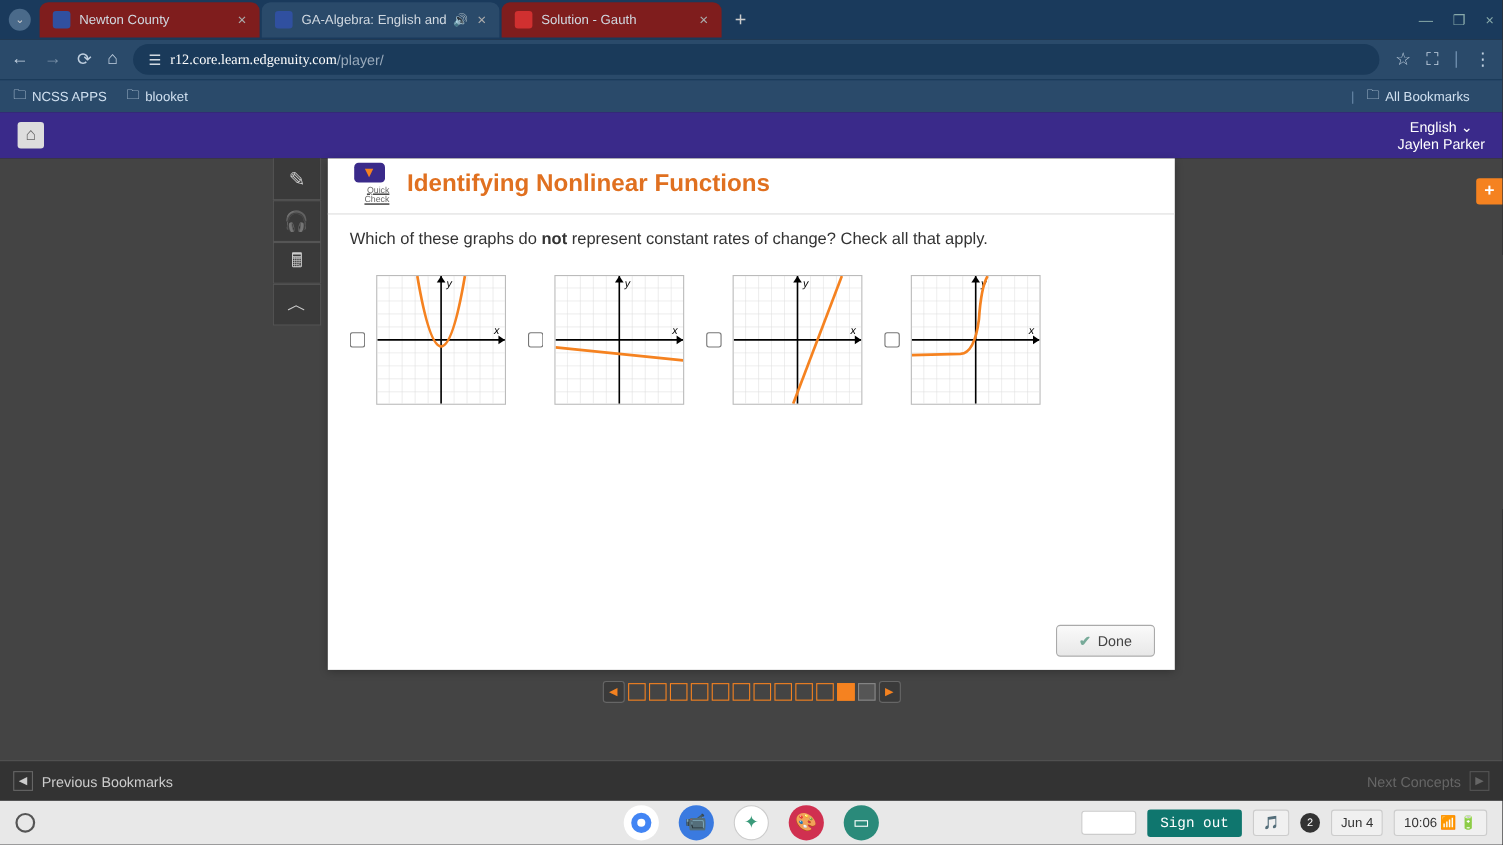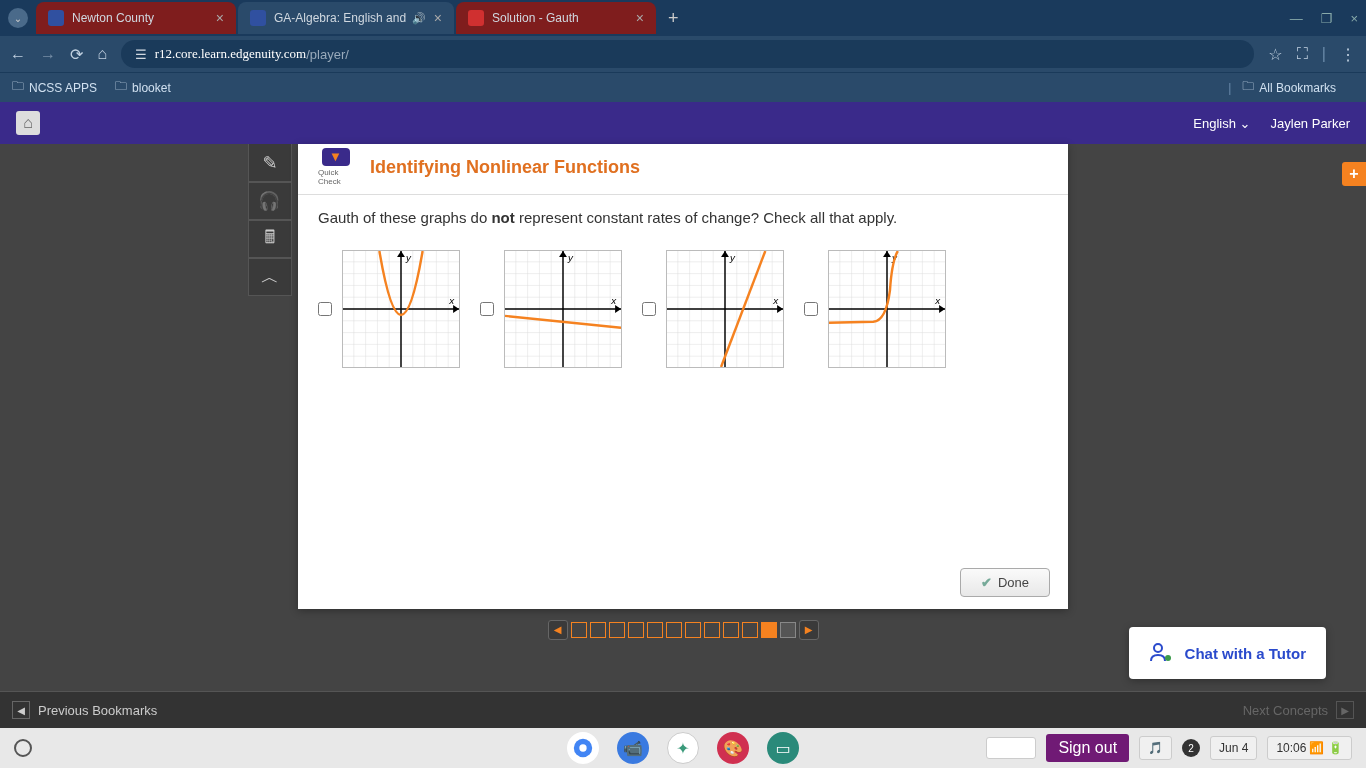--- a/index.html
+++ b/index.html
@@ -29,38 +29,38 @@
 .addr-right span { cursor: pointer; }
 
 .bookmarks-bar { background: #2a4a6a; height: 30px; display: flex; align-items: center; padding: 0 12px; border-top: 1px solid #1a3a5a; }
 .bm-item { color: #d0e0f0; font-size: 12px; margin-right: 18px; cursor: pointer; display: flex; align-items: center; gap: 5px; }
 .bm-right { margin-left: auto; }
 
 
 .edg-header { background: #3a2a8a; height: 42px; display: flex; align-items: center; padding: 0 16px; color: #fff; }
 .home-icon { width: 24px; height: 24px; background: #ddd; border-radius: 3px; margin-right: 24px; cursor: pointer; display:flex;align-items:center;justify-content:center;color:#666; }
 .course-title { font-size: 14px; font-weight: bold; }
-.edg-right { margin-left: auto; display: flex; align-items: center; gap: 20px; font-size: 13px; }
+.edg-right { margin-left: auto; display: flex; align-items: center; font-size: 13px; flex-direction: column; }
 
 
 .content-area { position: absolute; top: 144px; left: 0; right: 0; bottom: 44px; background: #444; }
 .orange-tab { position: absolute; right: 0; top: 18px; width: 24px; height: 24px; background: #f58220; color: #fff; display: flex; align-items: center; justify-content: center; font-size: 16px; font-weight: bold; cursor: pointer; border-radius: 3px 0 0 3px; }
 
 
 .left-tools { position: absolute; left: 248px; top: 0px; width: 44px; }
 .tool-btn { width: 44px; height: 38px; background: #3a3a3a; border: 1px solid #555; display: flex; align-items: center; justify-content: center; color: #ccc; cursor: pointer; font-size: 18px; margin-bottom: 0px; }
 
 
 .lesson-panel { position: absolute; left: 298px; top: 0; width: 770px; height: 465px; background: #fff; box-shadow: 0 2px 8px rgba(0,0,0,0.3); }
 .lesson-title-row { display: flex; align-items: center; padding: 4px 20px 8px; border-bottom: 1px solid #ddd; }
-.qc-badge { width: 36px; text-align: left; margin-right: 16px; }
+.qc-badge { width: 36px; text-align: right; margin-right: 16px; text-decoration: underline; }
 .qc-badge .heart { width: 28px; height: 18px; background: #3a2a8a; border-radius: 4px; margin: 0 auto; position: relative; }
 .qc-badge .heart::after { content: "▼"; color: #f58220; position: absolute; left: 7px; top: 1px; font-size: 13px; }
 .qc-badge .txt { font-size: 8px; color: #666; margin-top: 2px; }
-.lesson-title { color: #e07020; font-size: 18px; font-weight: bold; }
+.lesson-title { color: #e07020; font-size: 22px; font-weight: bold; }
 
 .question-text { padding: 14px 20px; font-size: 15px; color: #333; }
 .question-text .bold { font-weight: bold; }
 
 .options-row { display: flex; padding: 10px 20px; gap: 20px; align-items: flex-start; }
 .option { display: flex; align-items: center; gap: 10px; }
 .option input { width: 14px; height: 14px; cursor: pointer; }
 .graph-box { width: 118px; height: 118px; border: 1px solid #bbb; position: relative; background: #fff; }
 .graph-box svg { position: absolute; top: 0; left: 0; }
 
@@ -89,21 +89,21 @@
 .prev-act .arr { width: 18px; height: 18px; border: 1px solid #666; display: flex; align-items: center; justify-content: center; font-size: 10px; }
 .next-act { margin-left: auto; color: #666; display: flex; align-items: center; gap: 8px; }
 .next-act .arr { width: 18px; height: 18px; border: 1px solid #555; display: flex; align-items: center; justify-content: center; font-size: 10px; }
 
 
 .taskbar { position: absolute; bottom: 0; left: 0; right: 0; height: 40px; background: #e8e8e8; display: flex; align-items: center; padding: 0 14px; z-index: 100; }
 .tb-circle { width: 18px; height: 18px; border: 2px solid #555; border-radius: 50%; cursor: pointer; }
 .tb-center { position: absolute; left: 50%; transform: translateX(-50%); display: flex; gap: 18px; }
 .tb-app { width: 32px; height: 32px; border-radius: 50%; display: flex; align-items: center; justify-content: center; cursor: pointer; font-size: 16px; color: #fff; }
 .tb-right { margin-left: auto; display: flex; align-items: center; gap: 10px; font-size: 12px; color: #333; }
-.signout { background: #701a75; color: #fff; padding: 5px 12px; border-radius: 3px; cursor: pointer; font-size: 16px; }
+.signout { background: #0f766e; color: #fff; padding: 5px 12px; border-radius: 3px; cursor: pointer; font-size: 13px; font-family: Liberation Mono, monospace; }
 .tb-pill { background: #f0f0f0; border: 1px solid #ccc; padding: 4px 8px; border-radius: 3px; cursor: pointer; }
 .tb-badge { width: 18px; height: 18px; background: #333; color: #fff; border-radius: 50%; display: flex; align-items: center; justify-content: center; font-size: 10px; }
 
 
 .activity-footer { bottom: 40px; }
 .content-area { bottom: 77px; }
 .chat-tutor { bottom: 12px; }
 </style>
 </head>
 <body>
@@ -189,21 +189,21 @@
   <div class="lesson-panel">
     <div class="lesson-title-row">
       <div class="qc-badge">
         <div class="heart"></div>
         <div class="txt">Quick Check</div>
       </div>
       <div class="lesson-title">Identifying Nonlinear Functions</div>
     </div>
 
     <div class="question-text">
-      <span>Gauth of these graphs do </span><span class="bold">not</span><span> represent constant rates of change? Check all that apply.</span>
+      <span>Which of these graphs do </span><span class="bold">not</span><span> represent constant rates of change? Check all that apply.</span>
     </div>
 
     <div class="options-row">
 
       <div class="option">
         <input type="checkbox" style="">
         <div class="graph-box">
           <svg viewBox="0 0 118 118">
             <g stroke="#ddd" stroke-width="0.5">
               <line x1="0" y1="11" x2="118" y2="11"></line>
@@ -354,30 +354,20 @@
       <div class="pager-sq"></div>
       <div class="pager-sq"></div>
       <div class="pager-sq"></div>
       <div class="pager-sq"></div>
       <div class="pager-sq current"></div>
       <div class="pager-sq last"></div>
       <div class="pager-arrow">▶</div>
     </div>
   </div>
 
-  <div class="chat-tutor">
-    <div class="icon">
-      <svg viewBox="0 0 24 24">
-          <circle cx="9" cy="7" r="4" fill="none" stroke="#2a4acc" stroke-width="2"></circle>
-          <path d="M2 20 Q2 14 9 14 Q16 14 16 20" fill="none" stroke="#2a4acc" stroke-width="2"></path>
-          <circle cx="19" cy="17" r="3" fill="#3a9a4a"></circle>
-        </svg>
-    </div>
-    <span class="txt">Chat with a Tutor</span>
-  </div>
 </div>
 
 <div class="activity-footer">
   <div class="prev-act">
     <div class="arr">◀</div>
     <span>Previous Bookmarks</span>
   </div>
   <div class="next-act">
     <span>Next Concepts</span>
     <div class="arr">▶</div>

